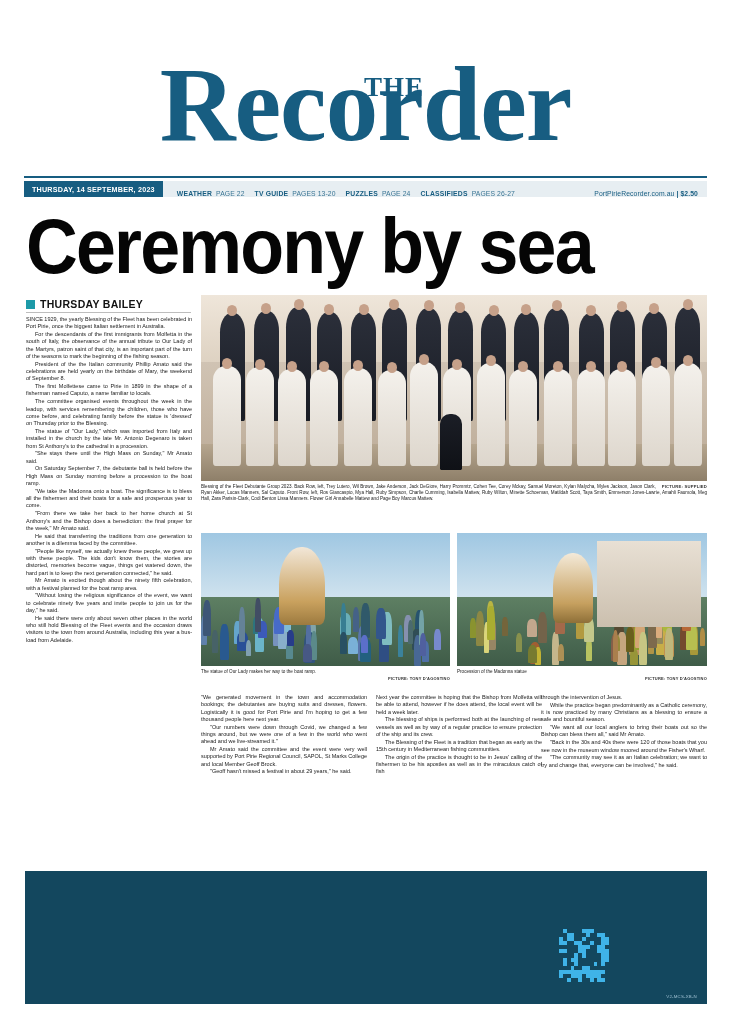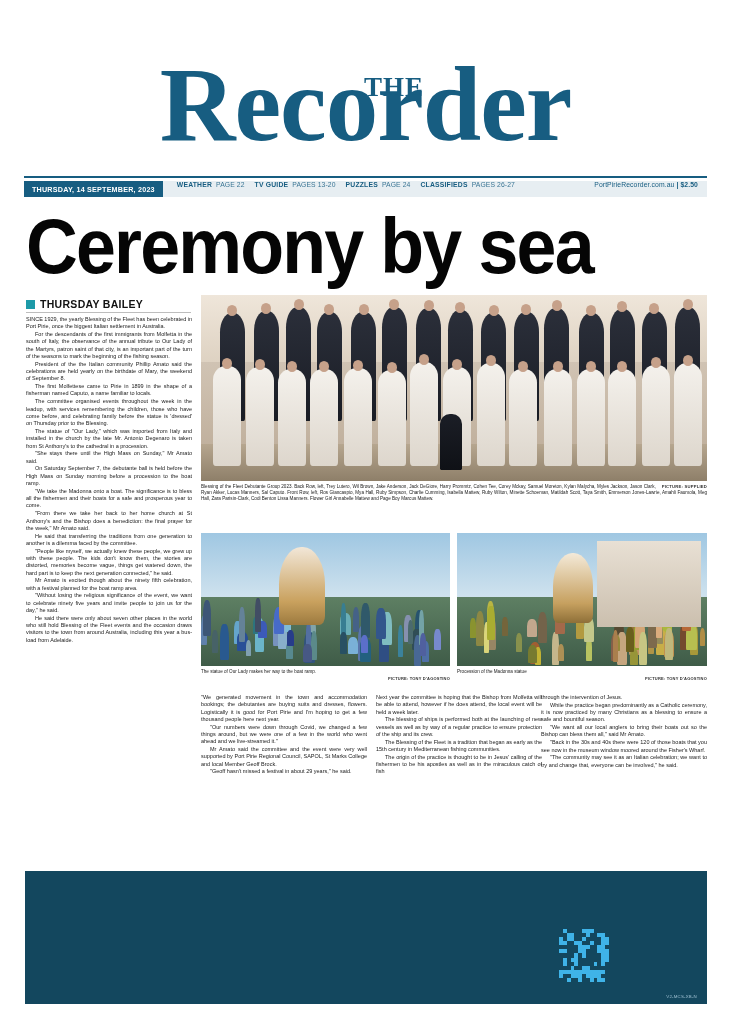--- a/index.html
+++ b/index.html
@@ -61,21 +61,21 @@
     height: 2px;
     background: #175d81;
   }
   .infobar {
     position: absolute;
     left: 24px; top: 181px;
     width: 683px;
     height: 16px;
     background: #e7eef2;
     display: flex;
-    align-items: flex-start;
+    align-items: flex-end;
   }
   .infobar-date {
     background: #175d81;
     color: #ffffff;
     font-size: 7.2px;
     font-weight: 700;
     letter-spacing: 0.2px;
     padding: 4px 8px 4px 8px;
     height: 100%;
     display: flex;

